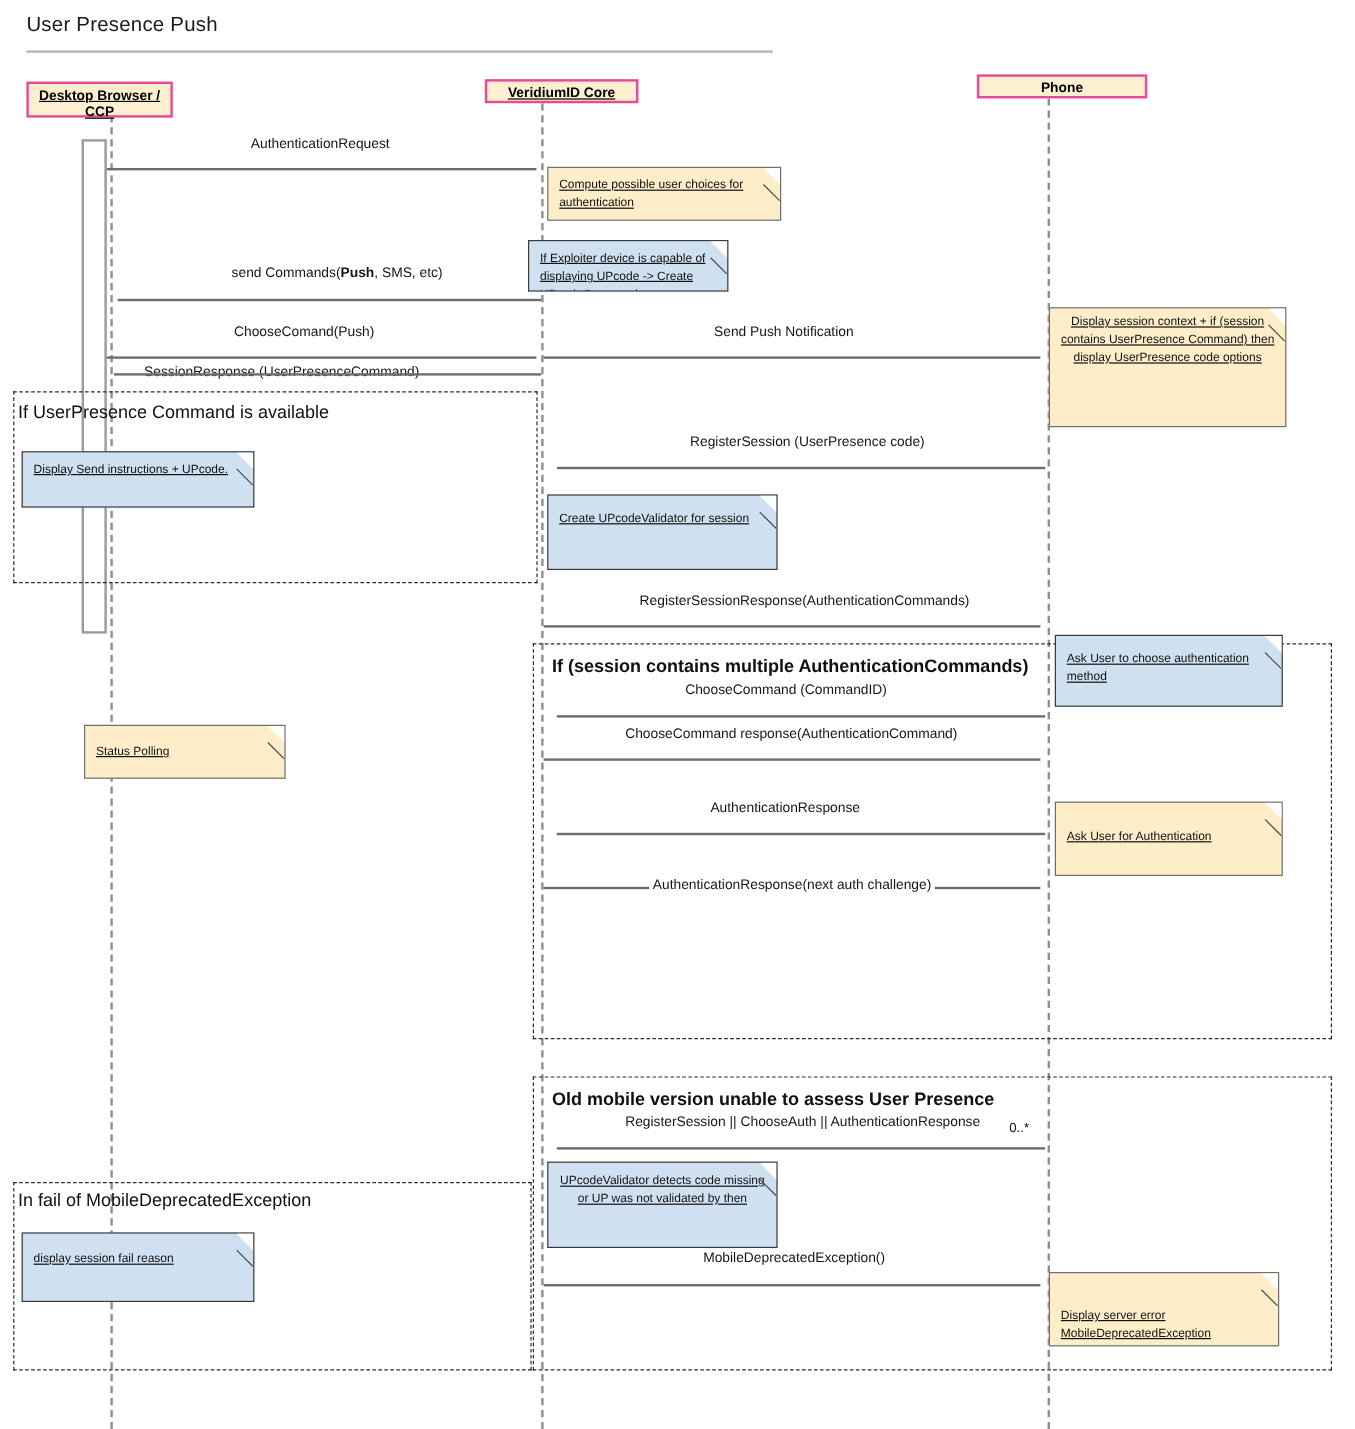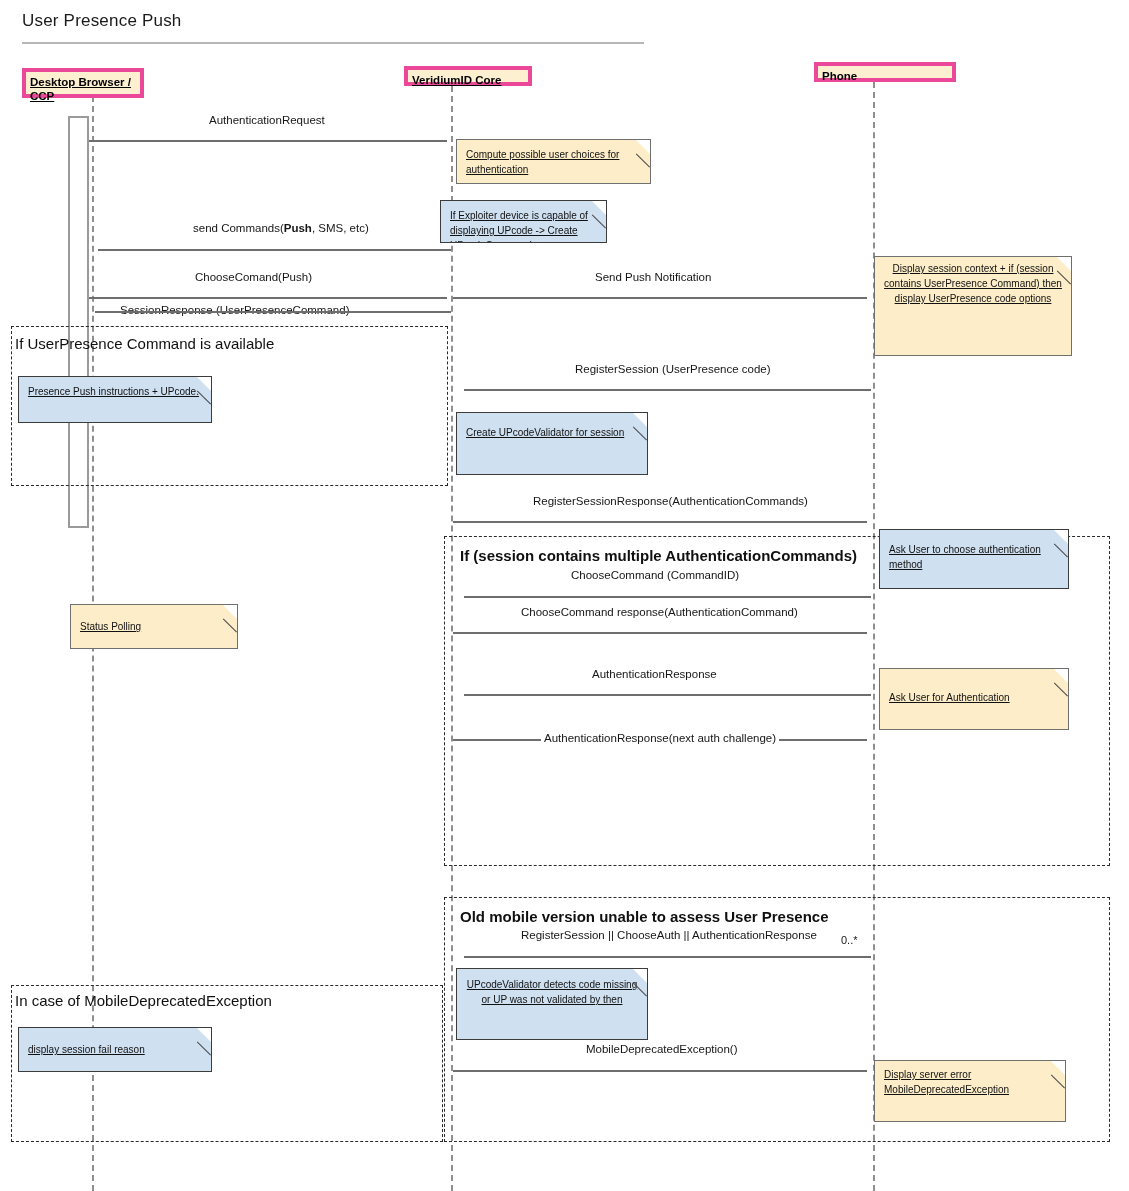--- a/index.html
+++ b/index.html
@@ -27,23 +27,23 @@
   .title-rule{
     position:absolute;
     left:22px; top:42px;
     width:622px; height:2px;
     background:#b7b7b7;
   }
   
   .lifeline-head{
     position:absolute;
     background:#fdf0d0;
-    border:4px solid #ec4899;
+    border:2px solid #ec4899;
     box-sizing:border-box;
-    text-align:left;
+    text-align:center;
     font-weight:bold;
     font-size:11.5px;
     line-height:14px;
     color:#000;
     padding:3px 4px;
   }
   .lifeline-head .u{ text-decoration:underline; }
   .lifeline-line{
     position:absolute;
     width:0;
@@ -204,21 +204,21 @@
   <div class="msg-line" style="left:95px; top:311px; width:356px;"></div>
   <svg class="arrow-open" style="left:88px; top:305px;" width="12" height="13" viewBox="0 0 12 13">
       <path d="M11 1 L2 6.5 L11 12" fill="none" stroke="#6e6e6e" stroke-width="1.6"></path>
     </svg>
 
   <div class="fragment" style="left:11px; top:326px; width:437px; height:160px;"></div>
   <div class="fragment-label" style="left:15px; top:337px;">If UserPresence Command is available</div>
 
   <div class="note blue" style="left:18px; top:376px; width:194px; height:47px;">
     <span class="fold"></span>
-    <span>Presence Push instructions + UPcode.</span>
+    <span>Display Send instructions + UPcode.</span>
   </div>
 
   <div class="msg-label" style="left:572px; top:363px;">RegisterSession (UserPresence code)</div>
   <div class="msg-line" style="left:464px; top:389px; width:407px;"></div>
   <svg class="arrow-open" style="left:453px; top:381px;" width="16" height="18" viewBox="0 0 16 18">
       <path d="M15 1 L2 9 L15 17" fill="none" stroke="#6e6e6e" stroke-width="2"></path>
     </svg>
 
   <div class="note blue" style="left:456px; top:412px; width:192px; height:63px; padding-top:12px;">
     <span class="fold"></span>
@@ -282,31 +282,31 @@
   <svg class="arrow-open" style="left:453px; top:948px;" width="16" height="18" viewBox="0 0 16 18">
       <path d="M15 1 L2 9 L15 17" fill="none" stroke="#6e6e6e" stroke-width="2"></path>
     </svg>
 
   <div class="note blue center" style="left:456px; top:968px; width:192px; height:72px; padding-top:8px;">
     <span class="fold"></span>
     <span>UPcodeValidator detects code missing or UP was not validated by then</span>
   </div>
 
   <div class="fragment" style="left:11px; top:985px; width:432px; height:157px;"></div>
-  <div class="fragment-label" style="left:15px; top:994px;">In case of MobileDeprecatedException</div>
-
-  <div class="note blue" style="left:18px; top:1027px; width:194px; height:45px; padding-top:14px;">
+  <div class="fragment-label" style="left:15px; top:994px;">In fail of MobileDeprecatedException</div>
+
+  <div class="note blue" style="left:18px; top:1027px; width:194px; height:58px; padding-top:14px;">
     <span class="fold"></span>
     <span>display session fail reason</span>
   </div>
 
   <div class="msg-label" style="left:583px; top:1043px;">MobileDeprecatedException()</div>
   <div class="msg-line" style="left:453px; top:1070px; width:414px;"></div>
   <svg class="arrow-open" style="left:857px; top:1062px;" width="16" height="18" viewBox="0 0 16 18">
       <path d="M1 1 L14 9 L1 17" fill="none" stroke="#6e6e6e" stroke-width="2"></path>
     </svg>
 
-  <div class="note yellow" style="left:874px; top:1060px; width:192px; height:62px; padding-top:6px;">
+  <div class="note yellow" style="left:874px; top:1060px; width:192px; height:62px; padding-top:28px;">
     <span class="fold"></span>
     <span>Display server error MobileDeprecatedException</span>
   </div>
 
 </div>
 
 </body></html>

